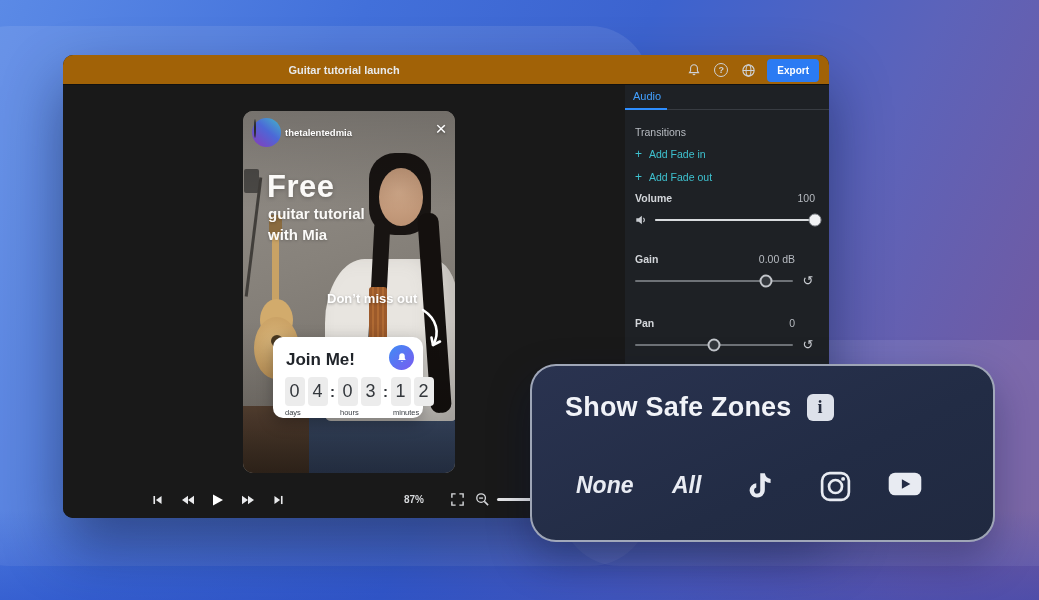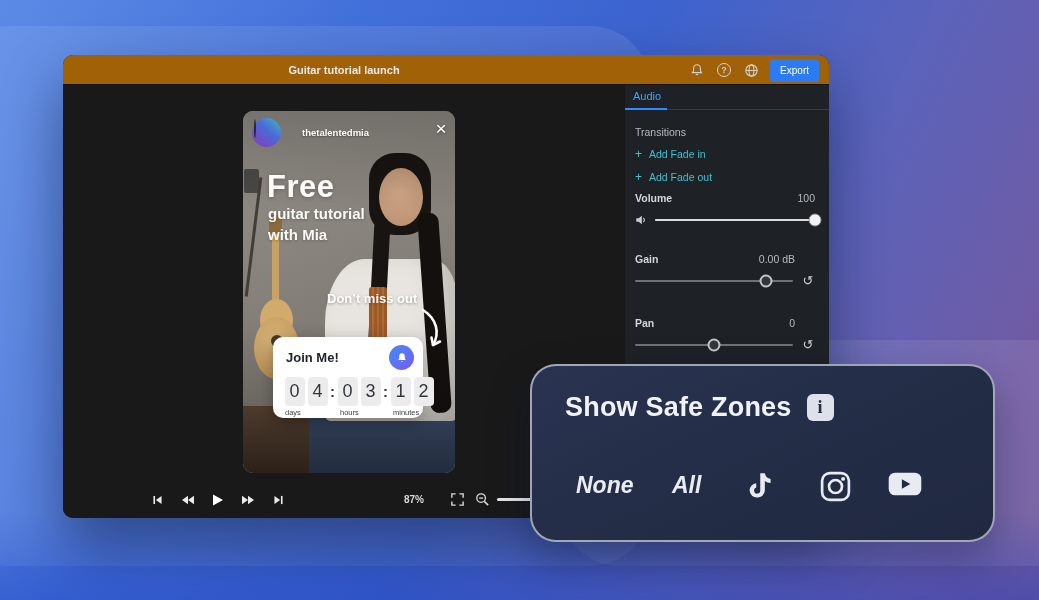--- a/index.html
+++ b/index.html
@@ -21,21 +21,21 @@
     box-shadow:0 28px 60px rgba(5,10,40,.45); }
   .titlebar { position:absolute; left:0; top:0; right:0; height:30px; background:#a16207;
     border-bottom:1px solid #111; }
   .titlebar .title { position:absolute; left:0; top:0; width:562px; height:30px;
     line-height:30px; text-align:center; color:#e8eaec; font-size:11px; font-weight:700; }
   .tb-right { position:absolute; right:10px; top:0; height:30px; display:flex; align-items:center; gap:11px; }
   .tb-icon { width:16px; height:16px; display:flex; align-items:center; justify-content:center; color:#cfd2d6; cursor:pointer; }
   .help-circle { width:14px; height:14px; border:1.3px solid #cfd2d6; border-radius:50%;
     font-size:9px; font-weight:700; display:flex; align-items:center; justify-content:center; color:#cfd2d6; }
   .export-btn { height:23px; padding:0 10px; background:#2b7bf3; color:#fff; border:none;
-    border-radius:4px; font-size:10px; font-weight:400; font-family:"Liberation Sans",sans-serif; cursor:pointer; }
+    border-radius:4px; font-size:10px; font-weight:700; font-family:"Liberation Sans",sans-serif; cursor:pointer; }
 
   .canvas { position:absolute; left:0; top:30px; width:562px; height:433px; background:#191919; }
 
   
   .preview { position:absolute; left:180px; top:26px; width:212px; height:362px;
     border-radius:10px; overflow:hidden; background:#7c7770; }
   .wall { position:absolute; inset:0;
     background:linear-gradient(160deg,#948f89 0%,#87827b 40%,#6e6963 100%); }
   .micstand { position:absolute; left:9px; top:66px; width:3px; height:120px; background:#413e3a; transform:rotate(7deg); }
   .micbox { position:absolute; left:1px; top:58px; width:15px; height:24px; background:#4c4a47; border-radius:2px; }
@@ -55,41 +55,41 @@
   .hair-top { position:absolute; left:126px; top:42px; width:62px; height:82px; border-radius:26px; background:#181412; }
   .braid-l { position:absolute; left:127px; top:108px; width:16px; height:176px; border-radius:8px; background:#181412; transform:rotate(3deg); }
   .braid-r { position:absolute; left:181px; top:102px; width:21px; height:200px; border-radius:9px; background:#14100e; transform:rotate(-4deg); }
   .head { position:absolute; left:136px; top:57px; width:44px; height:58px; border-radius:50%;
     background:radial-gradient(circle at 45% 42%, #cfa788, #bd9374 80%); }
   .guitar-neck { position:absolute; left:126px; top:176px; width:18px; height:128px; border-radius:3px;
     background:repeating-linear-gradient(90deg,#9c5a2b 0 3px,#b06a33 3px 5px), #9c5a2b; }
   .scene-shade { position:absolute; inset:0;
     background:linear-gradient(rgba(0,0,0,.20), rgba(0,0,0,0) 28%, rgba(0,0,0,0) 58%, rgba(0,0,0,.24)); }
 
-  .story-head { position:absolute; left:9px; top:7px; display:flex; align-items:center; gap:21px; }
+  .story-head { position:absolute; left:9px; top:7px; display:flex; align-items:center; gap:4px; }
   .avatar-ring { width:29px; height:29px; border-radius:50%; padding:2px;
     background:linear-gradient(40deg,#8a3ab9,#4c68d7 55%,#43b8c9); }
   .avatar { width:100%; height:100%; border-radius:50%;
     background:radial-gradient(circle at 50% 35%, #e8a15a 30%, #b4502e 70%, #7e3620); border:1px solid #2b2b2b; }
   .username { color:#fff; font-size:9.5px; font-weight:700; text-shadow:0 1px 2px rgba(0,0,0,.4); }
   .close-x { position:absolute; left:188px; top:8px; width:20px; height:20px; color:#fff;
     font-size:19px; line-height:20px; text-align:center; cursor:pointer; text-shadow:0 1px 3px rgba(0,0,0,.4); }
 
   .headline { position:absolute; left:24px; top:58px; color:#fbfaf8; font-size:31px; font-weight:700;
     letter-spacing:.5px; text-shadow:0 1px 4px rgba(0,0,0,.25); }
   .subline { position:absolute; left:25px; color:#fbfaf8; font-size:15px; font-weight:700;
     text-shadow:0 1px 3px rgba(0,0,0,.25); }
   .subline.s1 { top:94px; } .subline.s2 { top:115px; }
   .callout { position:absolute; left:84px; top:180px; color:#fff; font-size:13px; font-weight:700;
     text-shadow:0 1px 3px rgba(0,0,0,.35); }
   .callout-arrow { position:absolute; left:176px; top:196px; }
 
   .cd-card { position:absolute; left:30px; top:226px; width:150px; height:81px; background:#fff;
     border-radius:10px; box-shadow:0 5px 16px rgba(0,0,0,.28); }
-  .cd-title { position:absolute; left:13px; top:13px; font-size:13px; font-weight:700; color:#20242a; }
+  .cd-title { position:absolute; left:13px; top:13px; font-size:17px; font-weight:700; color:#20242a; }
   .cd-bell { position:absolute; right:9px; top:8px; width:25px; height:25px; border-radius:50%;
     background:linear-gradient(135deg,#3f8cf5,#7a5bf0); display:flex; align-items:center; justify-content:center; cursor:pointer; }
   .cd-digits { position:absolute; left:10px; top:40px; display:flex; align-items:center; }
   .cd-box { width:20px; height:29px; background:#ececec; border-radius:4px; margin:0 1.5px;
     font-size:18px; color:#33373c; display:flex; align-items:center; justify-content:center; }
   .cd-colon { width:7px; text-align:center; color:#33373c; font-size:15px; font-weight:700; }
   .cd-labels { position:absolute; left:12px; top:71px; width:136px; font-size:7.5px; color:#3c4046; }
   .cd-labels span { position:absolute; }
   .cd-labels .l0 { left:0; } .cd-labels .l1 { left:55px; } .cd-labels .l2 { left:108px; }
 

